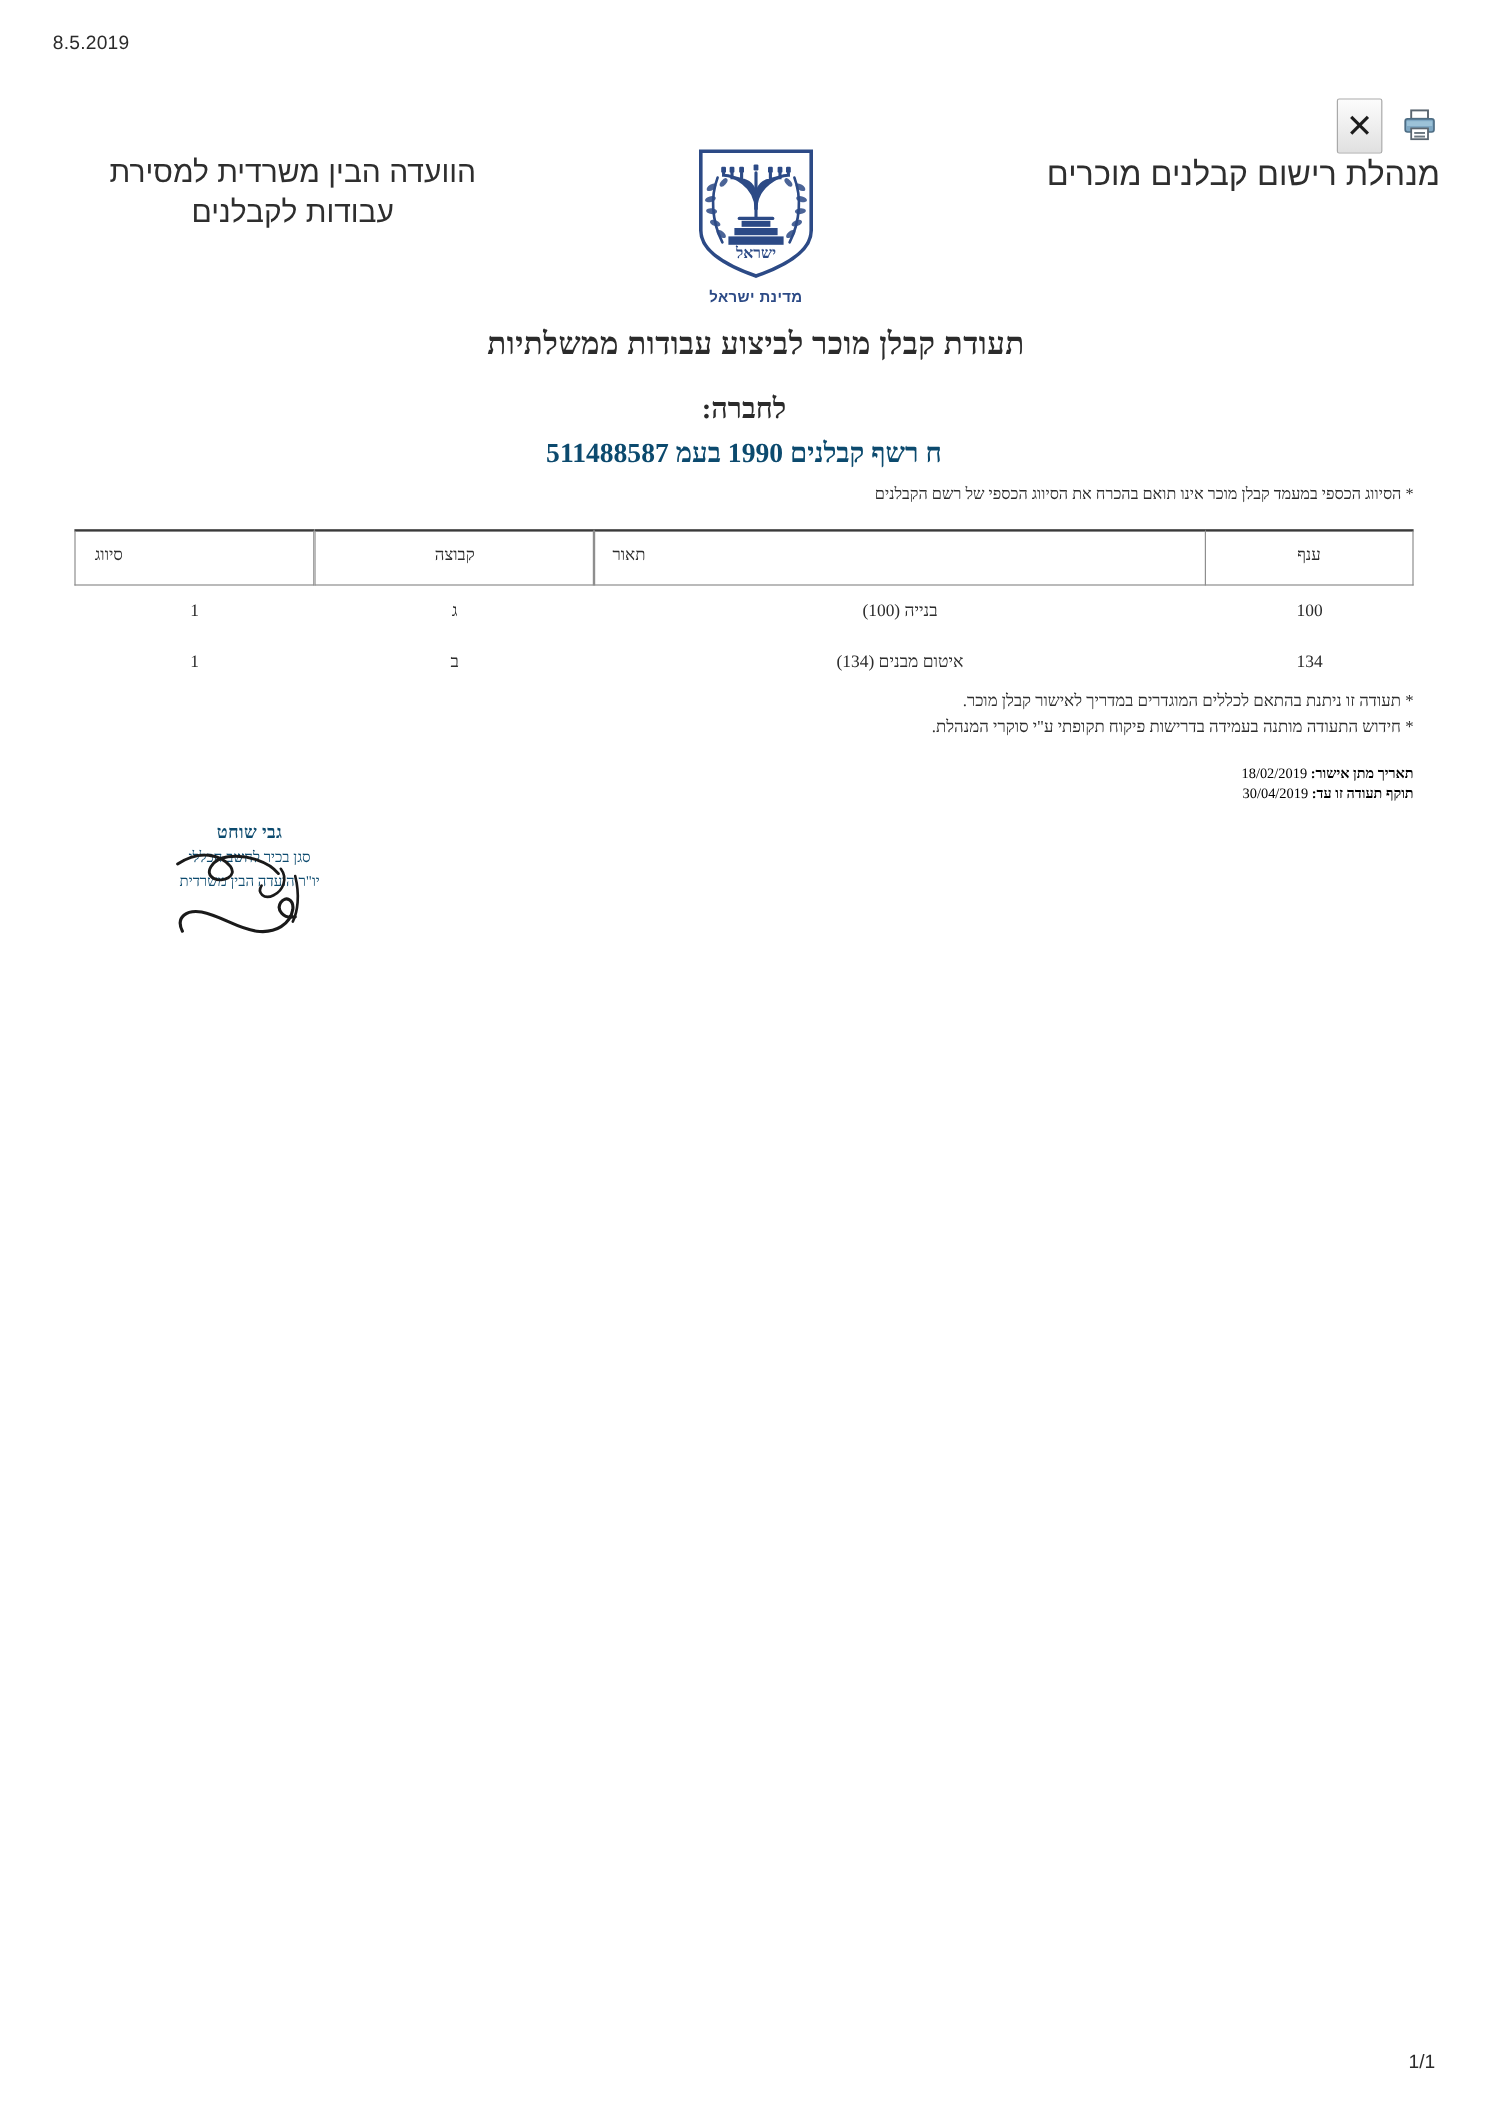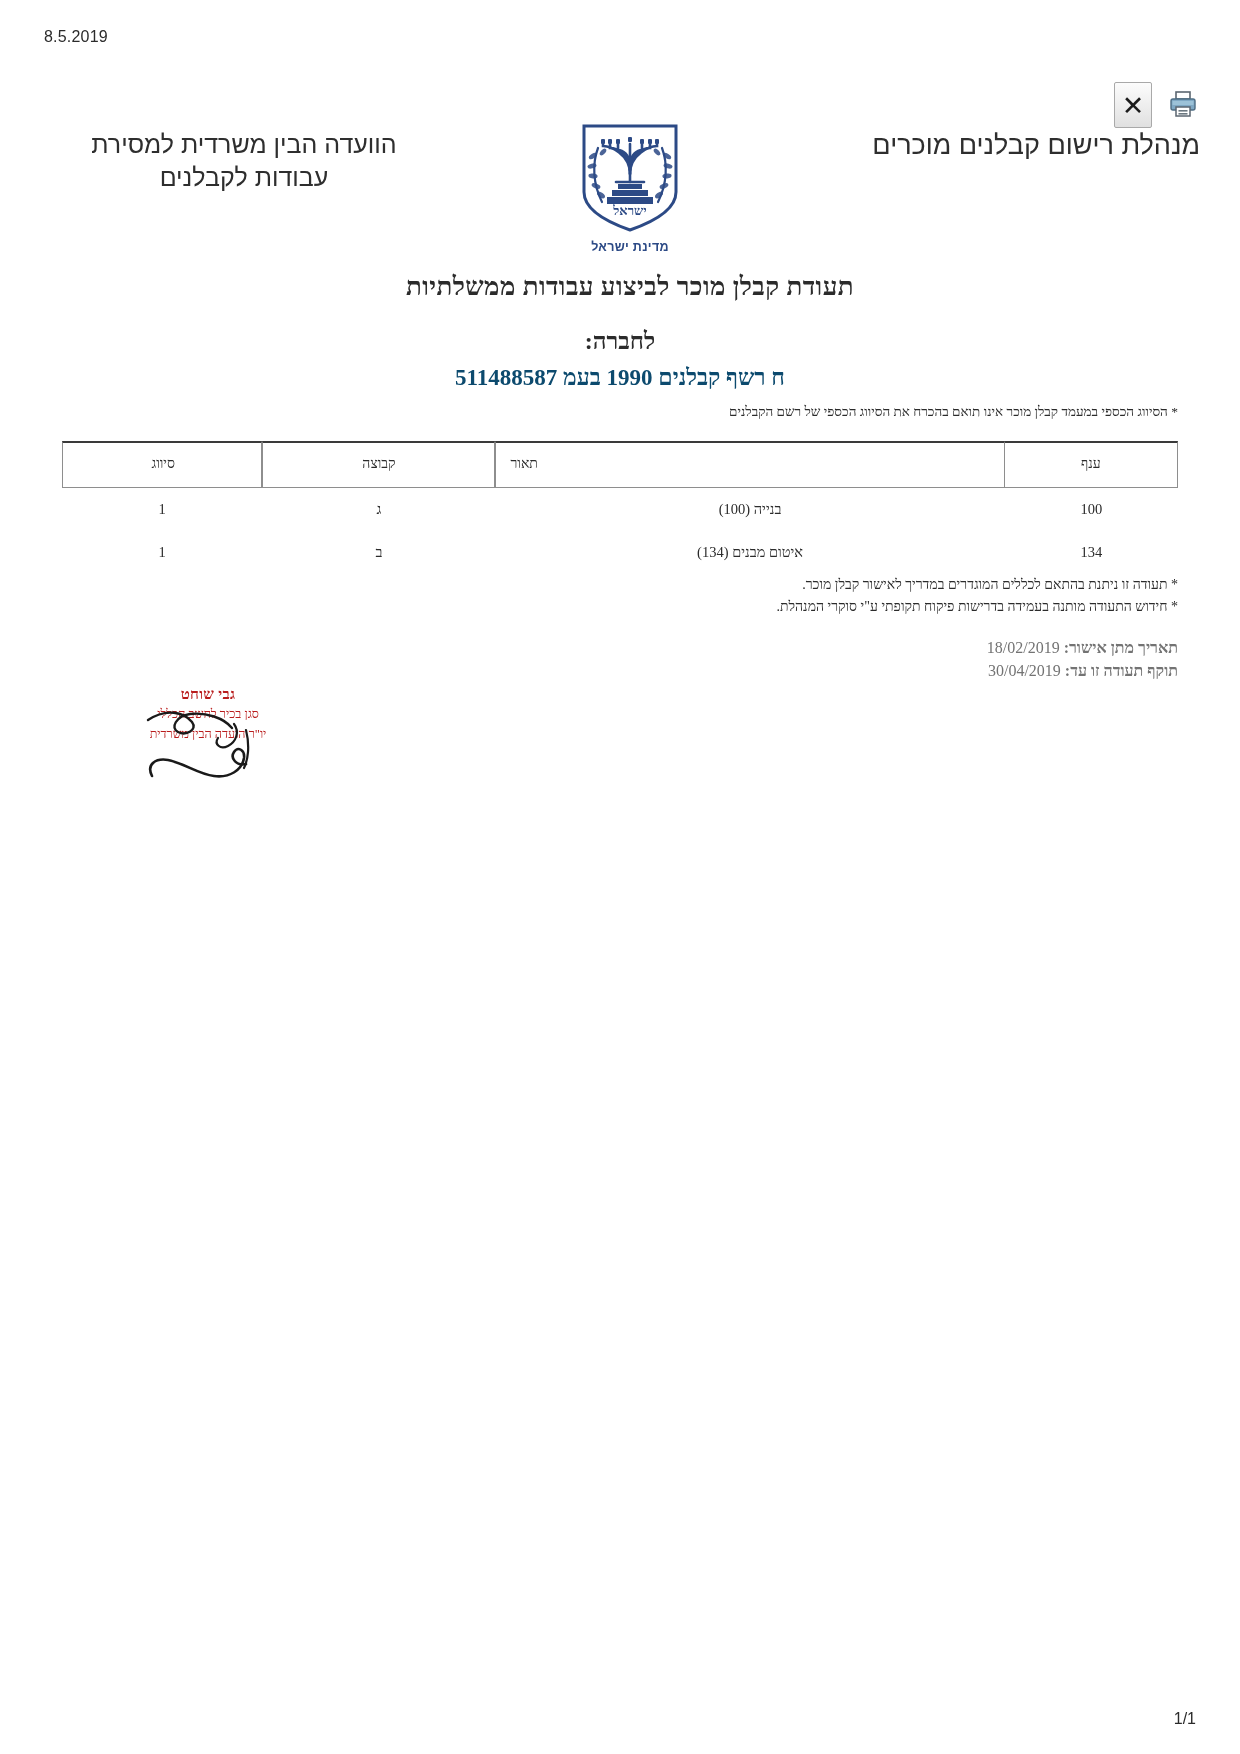--- a/index.html
+++ b/index.html
@@ -190,21 +190,21 @@
     background: #ffffff;
     vertical-align: middle;
     height: 26px;
   }
   .cert-table th.col-anaf {
     border-left: none;
     text-align: center;
   }
   .cert-table th.col-taor { text-align: left; }
   .cert-table th.col-kvutza { text-align: center; }
-  .cert-table th.col-siyug { text-align: center; border-right: 1px solid #8e8e8e; padding-left: 16px; }
+  .cert-table th.col-siyug { border-right: 1px solid #8e8e8e; padding-left: 16px; }
 
   .cert-table td {
     font-size: 14.5px;
     color: #2b2b2b;
     padding: 13px 14px;
     border: none;
     text-align: center;
     vertical-align: middle;
   }
   .cert-table td.col-taor { text-align: center; }
@@ -223,37 +223,37 @@
     line-height: 1.55;
     color: #2b2b2b;
     text-align: right;
     margin-left: 14px;
   }
   .dates {
     position: absolute;
     top: 636px;
     right: 62px;
     font-family: "Liberation Serif", serif;
-    font-size: 16px;
+    font-size: 12px;
     line-height: 1.45;
-    color: #737373;
+    color: #000000;
     text-align: right;
   }
   .dates .label { font-weight: bold; }
   .dates .value { direction: ltr; display: inline-block; unicode-bidi: embed; }
 
   
   .signature {
     position: absolute;
     top: 686px;
     left: 78px;
     width: 260px;
     text-align: center;
     font-family: "Liberation Serif", serif;
-    color: #b91c1c;
+    color: #0c4a6e;
   }
   .sig-name {
     font-size: 15px;
     font-weight: bold;
     letter-spacing: .3px;
   }
   .sig-role {
     font-size: 12.5px;
     line-height: 1.45;
     margin-top: 2px;

